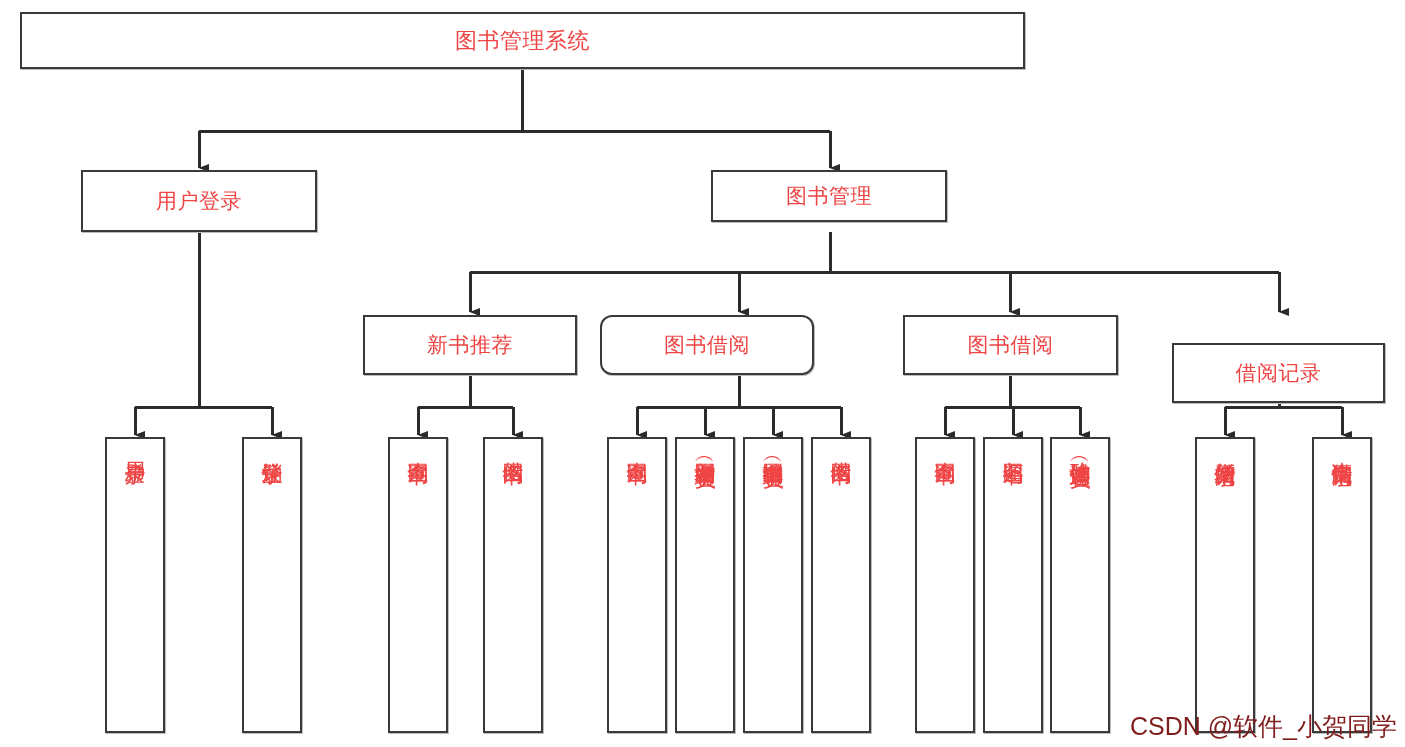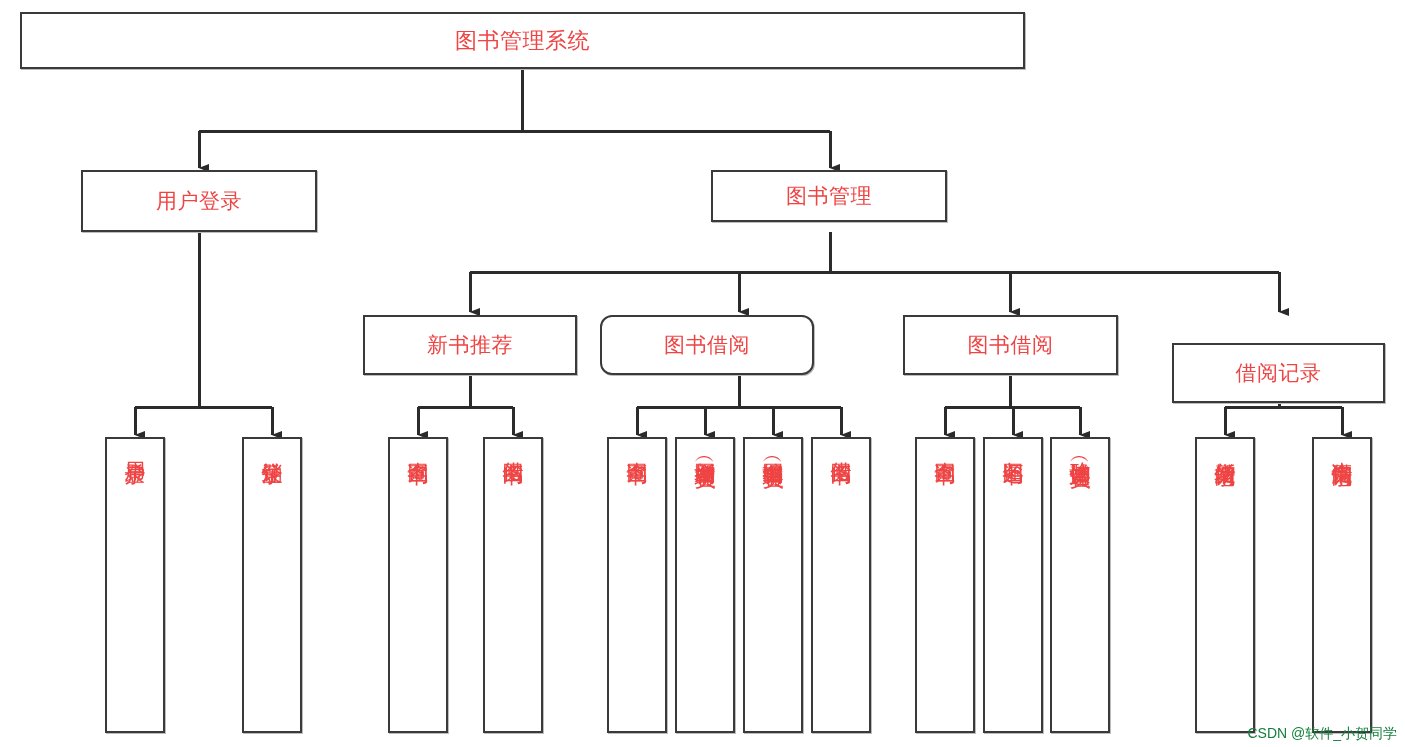--- a/index.html
+++ b/index.html
@@ -44,22 +44,22 @@
     font-size:21px;
     line-height:1.05;
     letter-spacing:1px;
     white-space:normal;
     max-height:284px;
   }
   .watermark{
     position:absolute;
     right:8px;
     bottom:4px;
-    font-size:14px;
-    color:#15803d;
+    font-size:25px;
+    color:#7f1d1d;
     white-space:nowrap;
     user-select:none;
   }
 </style>
 </head>
 <body>
 
 <div id="diagram-root">
 
   <svg id="tree-svg" viewBox="0 0 1405 747" xmlns="http://www.w3.org/2000/svg">

